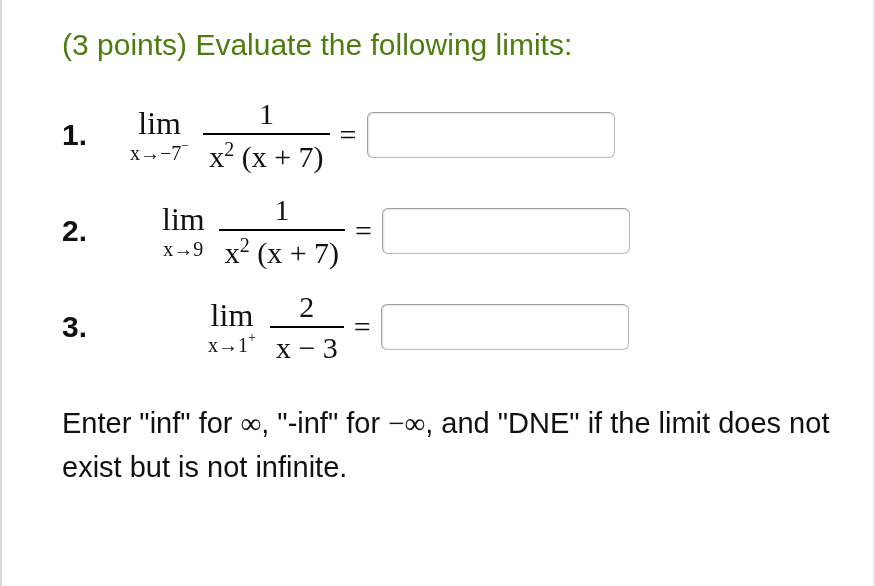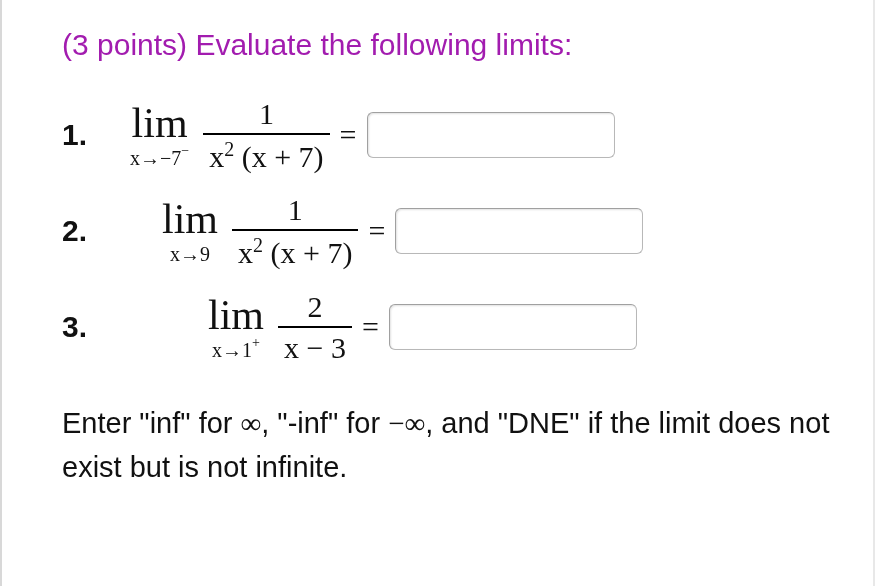--- a/index.html
+++ b/index.html
@@ -15,21 +15,21 @@
     border-left: 2px solid #d8d8d8;
     border-right: 2px solid #e8e8e8;
     padding: 28px 40px 28px 60px;
     box-sizing: border-box;
     width: 100%;
     height: 100%;
     position: relative;
   }
   .heading {
     font-size: 30px;
-    color: #a21caf;
+    color: #4d7c0f;
     margin-bottom: 28px;
   }
   .problems {
     display: flex;
     flex-direction: column;
     gap: 6px;
   }
   .problem {
     display: flex;
     align-items: center;
@@ -48,21 +48,21 @@
   }
   .lim {
     display: inline-flex;
     flex-direction: column;
     align-items: center;
     line-height: 1;
     margin-right: 8px;
     font-family: "Times New Roman", Times, serif;
   }
   .lim-word {
-    font-size: 42px;
+    font-size: 32px;
   }
   .lim-under {
     font-size: 20px;
     margin-top: 2px;
   }
   .sup-side {
     font-size: 14px;
     vertical-align: super;
     position: relative;
     top: -2px;

